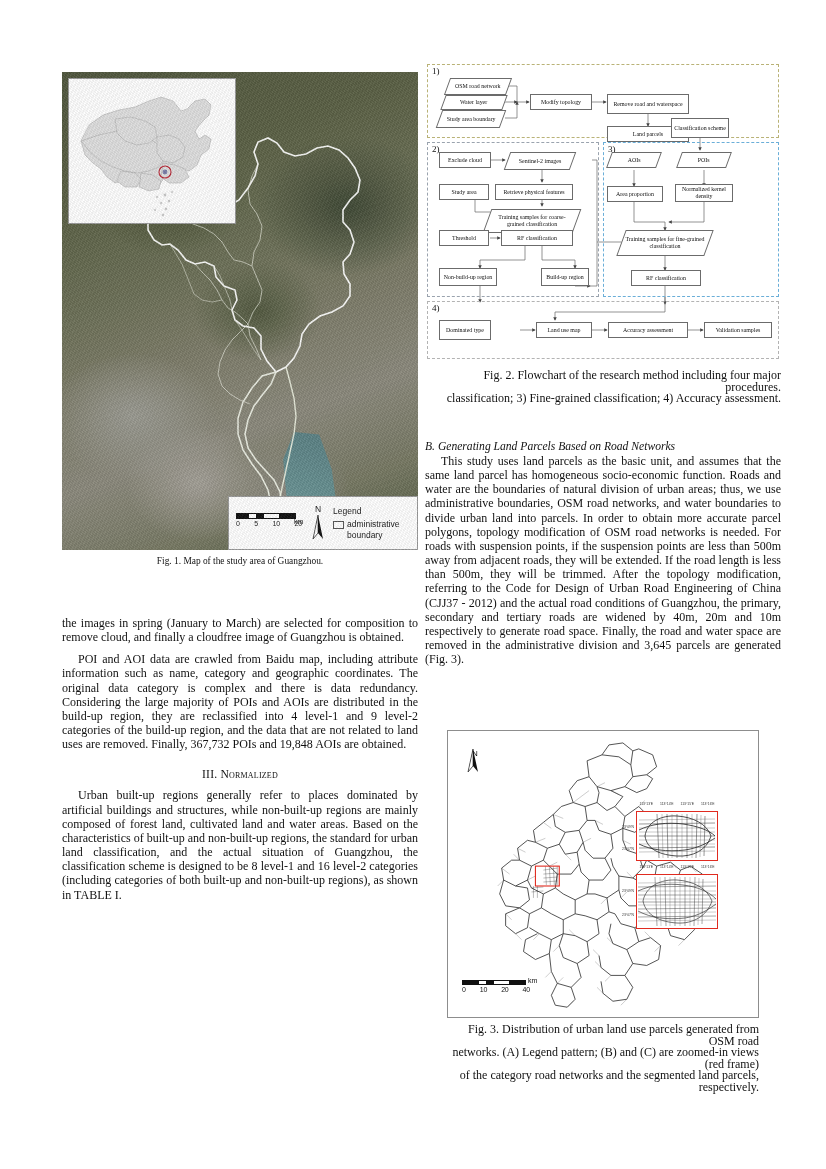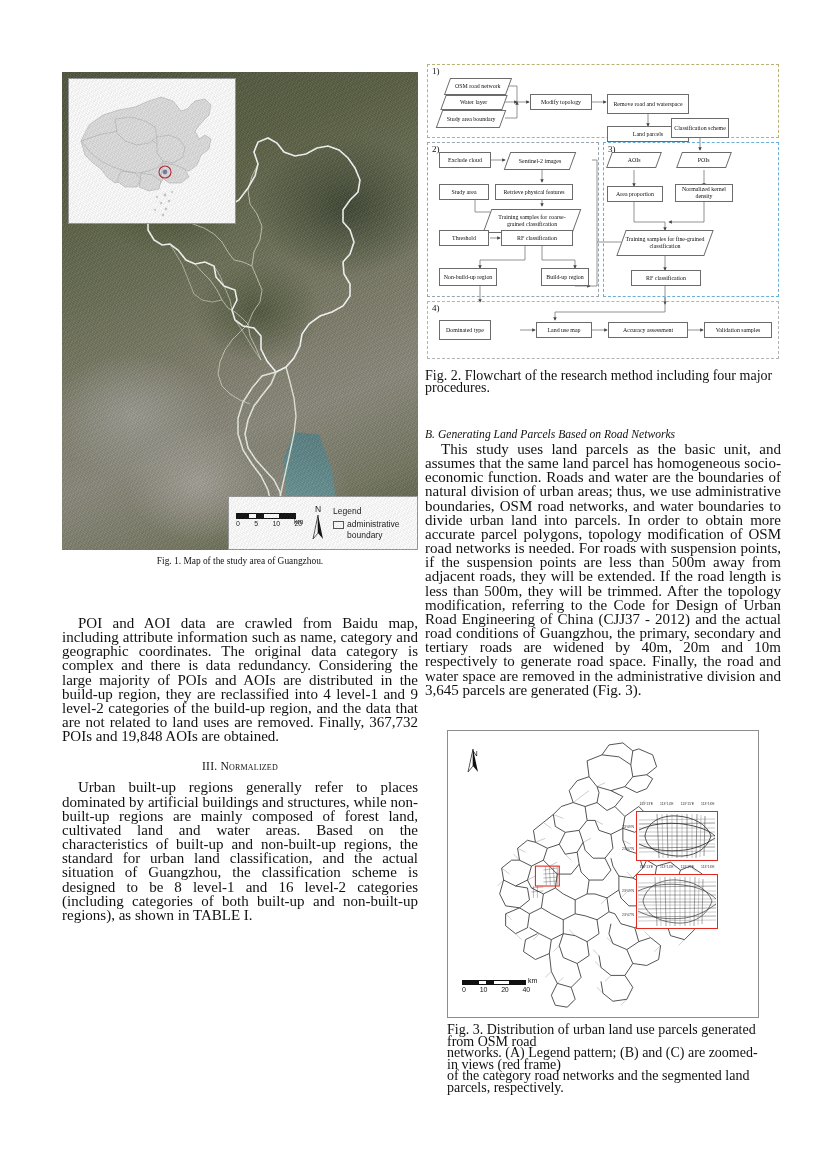--- a/index.html
+++ b/index.html
@@ -17,21 +17,21 @@
   
   .col {
     position: absolute;
     width: 356px;
   }
   .col-left  { left: 62px;  top: 62px; }
   .col-right { left: 425px; top: 62px; }
 
   
   .body-text {
-    font-size: 15px;
+    font-size: 12px;
     line-height: 14.15px;
     text-align: justify;
     text-justify: inter-word;
     hyphens: none;
     margin: 0 0 0 0;
   }
   .body-text + .body-text { margin-top: 8px; }
   .indent { text-indent: 16px; }
 
   .sec-head {
@@ -50,23 +50,23 @@
   }
 
   
   .caption {
     font-size: 9.4px;
     line-height: 11.6px;
     text-align: center;
     margin: 6px 0 0 0;
   }
   .caption-just {
-    font-size: 14px;
+    font-size: 12px;
     line-height: 11.6px;
-    text-align: left;
+    text-align: right;
     margin: 6px 0 0 0;
   }
 
   
   .fig1-wrap { position:absolute; left:62px; top:72px; width:356px; }
   .fig1 {
     position: relative;
     width: 356px; height: 478px;
     overflow: hidden;
     background:
@@ -317,20 +317,21 @@
               <span>boundary</span>
             </span>
           </div>
         </div>
       </div>
     </div>
     <div class="caption">Fig. 1.   Map of the study area of Guangzhou.</div>
   </div>
 
   <div class="col col-left" style="top:616px;">
+    <p class="body-text">the images in spring (January to March) are selected for composition to remove cloud, and finally a cloudfree image of Guangzhou is obtained.</p>
     <p class="body-text indent">POI and AOI data are crawled from Baidu map, including attribute information such as name, category and geographic coordinates. The original data category is complex and there is data redundancy. Considering the large majority of POIs and AOIs are distributed in the build-up region, they are reclassified into 4 level-1 and 9 level-2 categories of the build-up region, and the data that are not related to land uses are removed. Finally, 367,732 POIs and 19,848 AOIs are obtained.</p>
 
     <div class="sec-head">
       <span class="rn">III.</span>
       <span>Normalized</span>
     </div>
 
 
     <p class="body-text indent">Urban built-up regions generally refer to places dominated by artificial buildings and structures, while non-built-up regions are mainly composed of forest land, cultivated land and water areas. Based on the characteristics of built-up and non-built-up regions, the standard for urban land classification, and the actual situation of Guangzhou, the classification scheme is designed to be 8 level-1 and 16 level-2 categories (including categories of both built-up and non-built-up regions), as shown in TABLE I.</p>
   </div>
@@ -440,25 +441,26 @@
         <span class="panel-num">4)</span>
       </div>
       <div class="nbox" style="left:14px; top:256px; width:52px; height:20px;">Dominated type</div>
       <div class="nbox" style="left:111px; top:258px; width:56px; height:16px;">Land use map</div>
       <div class="nbox" style="left:183px; top:258px; width:80px; height:16px;">Accuracy assessment</div>
       <div class="nbox" style="left:279px; top:258px; width:68px; height:16px;">Validation samples</div>
     </div>
 
     <div class="caption-just">
       <div>Fig. 2.   Flowchart of the research method including four major procedures.</div>
+      <div>classification; 3) Fine-grained classification; 4) Accuracy assessment.</div>
     </div>
   </div>
 
   <div class="col col-right" style="top:424px;">
-    <div class="subsec-head" style="margin-top:4px;font-family:Liberation Serif, serif;">B.  Generating Land Parcels Based on Road Networks</div>
+    <div class="subsec-head" style="margin-top:16px;font-family:Liberation Serif, serif;">B.  Generating Land Parcels Based on Road Networks</div>
     <p class="body-text indent">This study uses land parcels as the basic unit, and assumes that the same land parcel has homogeneous socio-economic function. Roads and water are the boundaries of natural division of urban areas; thus, we use administrative boundaries, OSM road networks, and water boundaries to divide urban land into parcels. In order to obtain more accurate parcel polygons, topology modification of OSM road networks is needed. For roads with suspension points, if the suspension points are less than 500m away from adjacent roads, they will be extended. If the road length is less than 500m, they will be trimmed. After the topology modification, referring to the Code for Design of Urban Road Engineering of China (CJJ37 - 2012) and the actual road conditions of Guangzhou, the primary, secondary and tertiary roads are widened by 40m, 20m and 10m respectively to generate road space. Finally, the road and water space are removed in the administrative division and 3,645 parcels are generated (Fig. 3).</p>
   </div>
 
   <div class="fig3-wrap">
     <div class="fig3">
 
       <svg viewBox="0 0 312 288">
 
         <g stroke="#2a2a2a" fill="none" stroke-width="0.85" opacity="0.95">
           <path d="M140,30 L155,24 L172,26 L184,34 L186,46 L178,56 L164,60 L150,56 L142,46 Z"></path>

